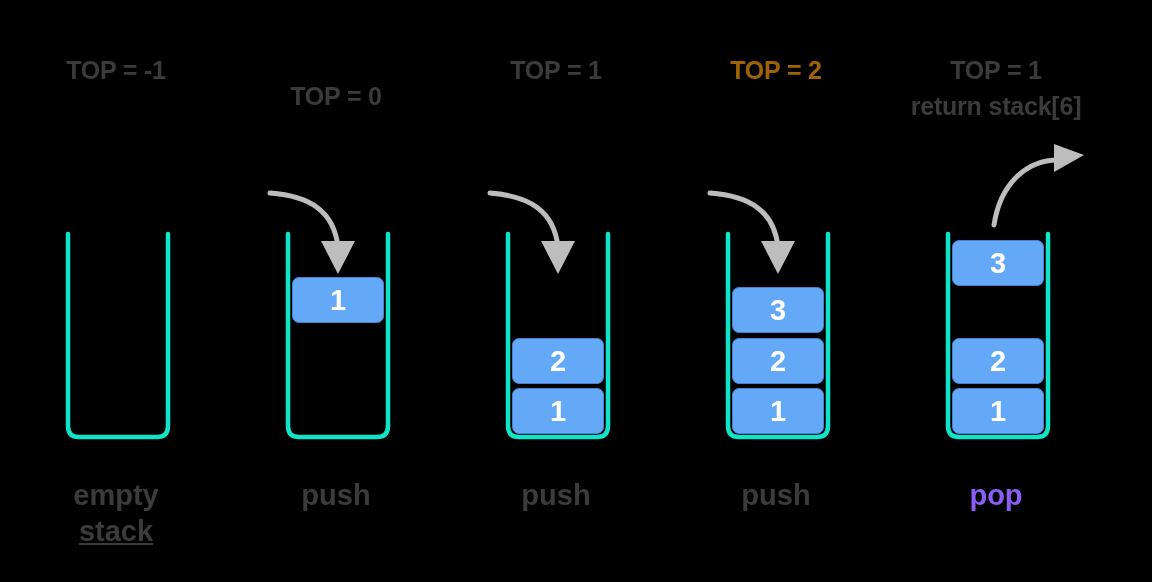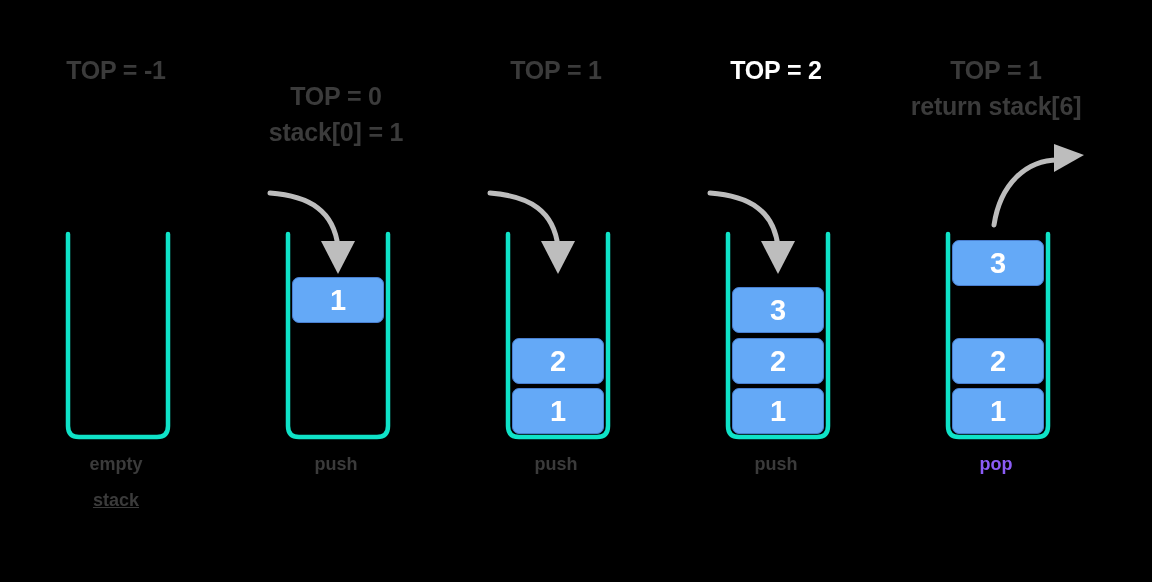--- a/index.html
+++ b/index.html
@@ -72,27 +72,27 @@
     font-weight: bold;
     display: flex;
     align-items: center;
     justify-content: center;
     line-height: 1;
   }
 
   
   .op-label {
     position: absolute;
-    top: 446px;
+    top: 477px;
     left: 0;
     width: 220px;
     text-align: center;
     color: #3b3b3b;
     font-weight: bold;
-    font-size: 18px;
+    font-size: 29px;
     line-height: 36px;
   }
   .op-label .line2 { display: block; text-decoration: underline; }
 
   
   .arrow-layer {
     position: absolute;
     left: 0;
     top: 0;
     width: 1152px;
@@ -107,42 +107,42 @@
     <div class="column" style="left: 6px;">
       <div class="caption" style="color: rgb(59, 59, 59);"><span>TOP = -1</span></div>
       <div class="container-wrap">
         <svg width="108" height="207" viewBox="0 0 108 207">
           <path d="M4 0 L4 192 Q4 203 15 203 L93 203 Q104 203 104 192 L104 0" fill="none" stroke="#0fe3c8" stroke-width="4.5" stroke-linecap="round" stroke-linejoin="round"></path>
         </svg>
       </div>
       <div class="op-label" style="color: rgb(59, 59, 59);"><span>empty</span><span class="line2">stack</span></div>
     </div>
     <div class="column" style="left: 226px;">
-      <div class="caption" style="color: rgb(59, 59, 59); margin-top: 26px;"><span>TOP = 0</span><span class="line2">stack[0] = 1</span></div>
+      <div class="caption" style="color: rgb(59, 59, 59); margin-top: 26px;"><span>TOP = 0</span></div>
       <div class="container-wrap">
         <svg width="108" height="207" viewBox="0 0 108 207">
           <path d="M4 0 L4 192 Q4 203 15 203 L93 203 Q104 203 104 192 L104 0" fill="none" stroke="#0fe3c8" stroke-width="4.5" stroke-linecap="round" stroke-linejoin="round"></path>
         </svg>
       </div>
       <div class="box" style="left: 66px; top: 277px; background: rgb(100, 169, 247); border-color: rgb(74, 127, 208); color: rgb(255, 255, 255);">1</div>
       <div class="op-label" style="color: rgb(59, 59, 59);"><span>push</span></div>
     </div>
     <div class="column" style="left: 446px;">
       <div class="caption" style="color: rgb(59, 59, 59);"><span>TOP = 1</span></div>
       <div class="container-wrap">
         <svg width="108" height="207" viewBox="0 0 108 207">
           <path d="M4 0 L4 192 Q4 203 15 203 L93 203 Q104 203 104 192 L104 0" fill="none" stroke="#0fe3c8" stroke-width="4.5" stroke-linecap="round" stroke-linejoin="round"></path>
         </svg>
       </div>
       <div class="box" style="left: 66px; top: 338px; background: rgb(100, 169, 247); border-color: rgb(74, 127, 208); color: rgb(255, 255, 255);">2</div>
       <div class="box" style="left: 66px; top: 388px; background: rgb(100, 169, 247); border-color: rgb(74, 127, 208); color: rgb(255, 255, 255);">1</div>
       <div class="op-label" style="color: rgb(59, 59, 59);"><span>push</span></div>
     </div>
     <div class="column" style="left: 666px;">
-      <div class="caption" style="color: #ffffff; text-align: center;"><span>TOP = 2</span></div>
+      <div class="caption" style="color: #a16207; text-align: center;"><span>TOP = 2</span></div>
       <div class="container-wrap">
         <svg width="108" height="207" viewBox="0 0 108 207">
           <path d="M4 0 L4 192 Q4 203 15 203 L93 203 Q104 203 104 192 L104 0" fill="none" stroke="#0fe3c8" stroke-width="4.5" stroke-linecap="round" stroke-linejoin="round"></path>
         </svg>
       </div>
       <div class="box" style="left: 66px; top: 287px; background: rgb(100, 169, 247); border-color: rgb(74, 127, 208); color: rgb(255, 255, 255);">3</div>
       <div class="box" style="left: 66px; top: 338px; background: rgb(100, 169, 247); border-color: rgb(74, 127, 208); color: rgb(255, 255, 255);">2</div>
       <div class="box" style="left: 66px; top: 388px; background: rgb(100, 169, 247); border-color: rgb(74, 127, 208); color: rgb(255, 255, 255);">1</div>
       <div class="op-label" style="color: rgb(59, 59, 59);"><span>push</span></div>
     </div>

